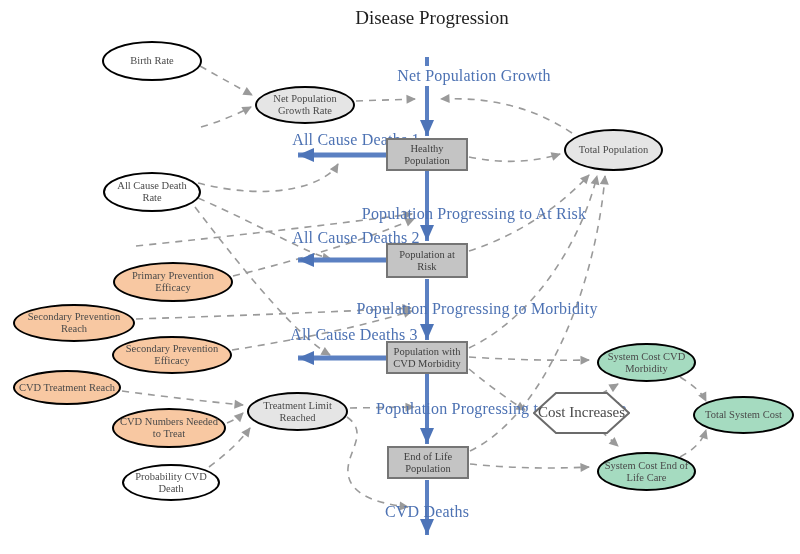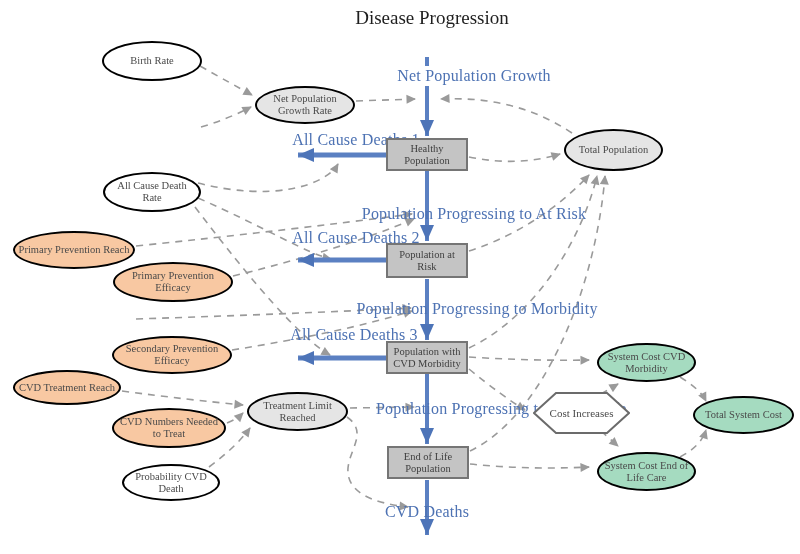--- a/index.html
+++ b/index.html
@@ -24,21 +24,21 @@
   .fill-yellow{background:#e5e5e5;}
   .fill-orange{background:#f8c8a2;}
   .fill-green{background:#a5dbc0;}
   .stock{
     background:#c4c4c4;border:2px solid #757575;color:#3f3f3f;
   }
   .hexwrap{position:absolute;z-index:3;}
   .hexwrap .hextext{
     position:absolute;left:0;top:0;width:100%;height:100%;
     display:flex;align-items:center;justify-content:center;text-align:center;
-    font-size:11px;line-height:1.15;color:#4a4a4a;
+    font-size:15px;line-height:1.15;color:#4a4a4a;
   }
   .title{
     position:absolute;z-index:2;transform:translateX(-50%);
     width:160px;text-align:center;font-size:19px;line-height:1.35;color:#1f1f1f;
   }
 </style>
 </head>
 <body>
 
 <div class="stage">
@@ -102,22 +102,22 @@
   <div class="flabel" style="left:356px;top:131px;">All Cause Deaths 1</div>
   <div class="flabel" style="left:474px;top:205px;">Population Progressing to At Risk</div>
   <div class="flabel" style="left:356px;top:229px;">All Cause Deaths 2</div>
   <div class="flabel" style="left:477px;top:300px;">Population Progressing to Morbidity</div>
   <div class="flabel" style="left:354px;top:326px;">All Cause Deaths 3</div>
   <div class="flabel left-anchor" style="left:376px;top:400px;">Population Progressing to End of Life</div>
   <div class="flabel" style="left:427px;top:503px;">CVD Deaths</div>
 
   <div class="node ell fill-white" style="left:102px;top:41px;width:100px;height:40px;">Birth Rate</div>
   <div class="node ell fill-white" style="left:103px;top:172px;width:98px;height:40px;">All Cause Death Rate</div>
-  <div class="node ell fill-orange" style="left:13px;top:231px;width:122px;height:38px;">Primary Prevention Reach</div>
   <div class="node ell fill-orange" style="left:113px;top:262px;width:120px;height:40px;">Primary Prevention Efficacy</div>
+  <div class="node ell fill-orange" style="left:13px;top:304px;width:122px;height:38px;">Secondary Prevention Reach</div>
   <div class="node ell fill-orange" style="left:112px;top:336px;width:120px;height:38px;">Secondary Prevention Efficacy</div>
   <div class="node ell fill-orange" style="left:13px;top:370px;width:108px;height:35px;">CVD Treatment Reach</div>
   <div class="node ell fill-orange" style="left:112px;top:408px;width:114px;height:40px;">CVD Numbers Needed to Treat</div>
   <div class="node ell fill-white" style="left:122px;top:464px;width:98px;height:37px;">Probability CVD Death</div>
   <div class="node ell fill-yellow" style="left:255px;top:86px;width:100px;height:38px;">Net Population Growth Rate</div>
   <div class="node ell fill-yellow" style="left:247px;top:392px;width:101px;height:39px;">Treatment Limit Reached</div>
   <div class="node ell fill-yellow" style="left:564px;top:129px;width:99px;height:42px;">Total Population</div>
   <div class="node ell fill-green" style="left:597px;top:343px;width:99px;height:39px;">System Cost CVD Morbidity</div>
   <div class="node ell fill-green" style="left:693px;top:396px;width:101px;height:38px;">Total System Cost</div>
   <div class="node ell fill-green" style="left:597px;top:452px;width:99px;height:39px;">System Cost End of Life Care</div>

